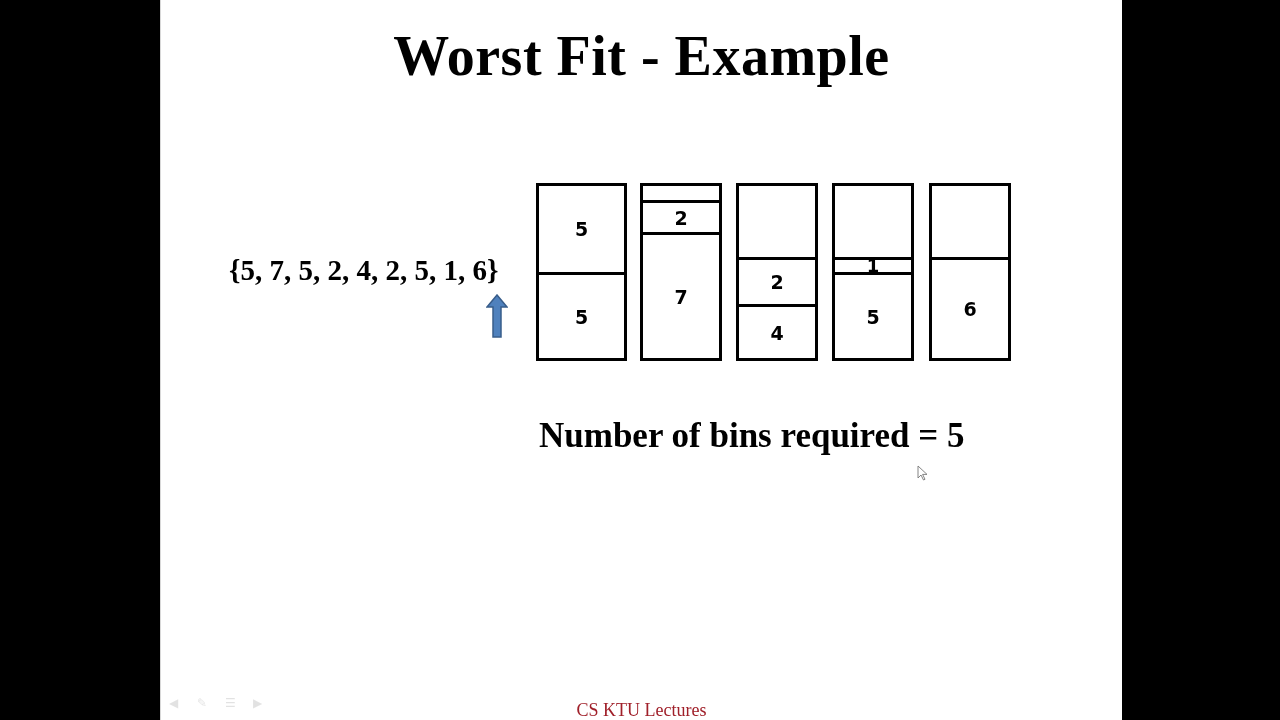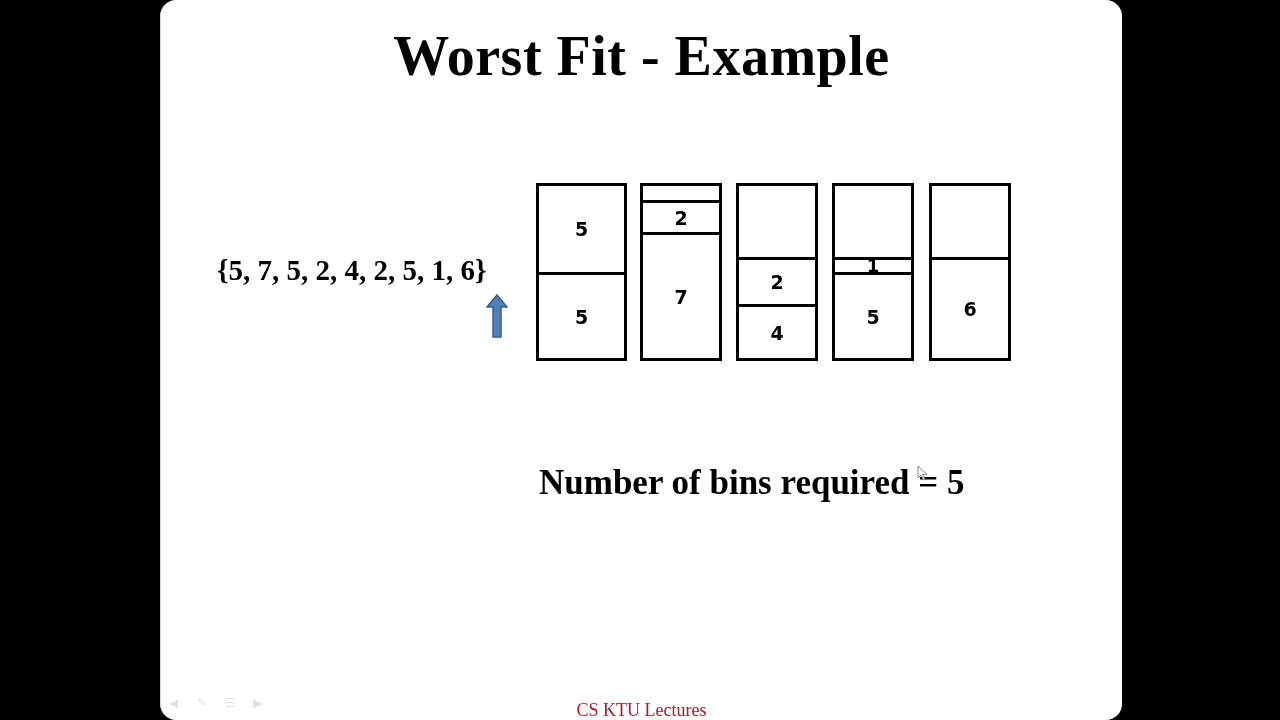--- a/index.html
+++ b/index.html
@@ -3,48 +3,46 @@
   <meta charset="utf-8">
   <style>
     html, body { margin: 0; padding: 0; }
     body {
       width: 1280px; height: 720px; background: #000; position: relative; overflow: hidden;
       font-family: "Liberation Serif", serif;
     }
     .slide {
       position: absolute; left: 160px; top: 0; width: 961px; height: 720px; background: #fff;
       border-left: 1px solid #d8d8d8;
-      border-radius: 16px;
     }
     .title {
       position: absolute; left: 0; width: 100%; top: 24px; text-align: center;
       font-family: "Liberation Serif", serif; font-weight: bold; font-size: 56px; color: #000;
       letter-spacing: 0.5px;
     }
     .sequence {
-      position: absolute; left: 56px; top: 254px;
+      position: absolute; left: 68px; top: 254px;
       font-family: "Liberation Serif", serif; font-weight: bold; font-size: 29px; color: #000;
       white-space: nowrap;
     }
     .arrow { position: absolute; left: 325px; top: 294px; width: 22px; height: 44px; }
     .bin {
       position: absolute; top: 183px; height: 178px;
       border: 3px solid #000; box-sizing: border-box; background: #fff;
     }
     .item {
       position: absolute; left: 0; right: 0; box-sizing: border-box;
       display: flex; align-items: center; justify-content: center;
       font-family: "DejaVu Sans", sans-serif; font-weight: bold; font-size: 19px; color: #000;
     }
     .divider { position: absolute; left: 0; right: 0; height: 3px; background: #000; }
     .result {
       position: absolute; left: 378px; top: 416px;
       font-family: "Liberation Serif", serif; font-weight: bold; font-size: 35px; color: #000;
       white-space: nowrap;
-      margin-top: 47px;
     }
     .footer {
       position: absolute; left: 0; width: 100%; top: 700px; text-align: center;
       font-family: "Liberation Serif", serif; font-weight: normal; font-size: 18px; color: #a0202a;
     }
     .nav { position: absolute; left: 8px; top: 697px; display: flex; gap: 14px; opacity: 0.18; }
     .nav span { display: block; width: 14px; height: 12px; font-size: 12px; line-height: 12px; color: #666; font-family: "DejaVu Sans", sans-serif; }
     .cursor { position: absolute; left: 756px; top: 465px; width: 12px; height: 16px; }
   </style>
 </head>

